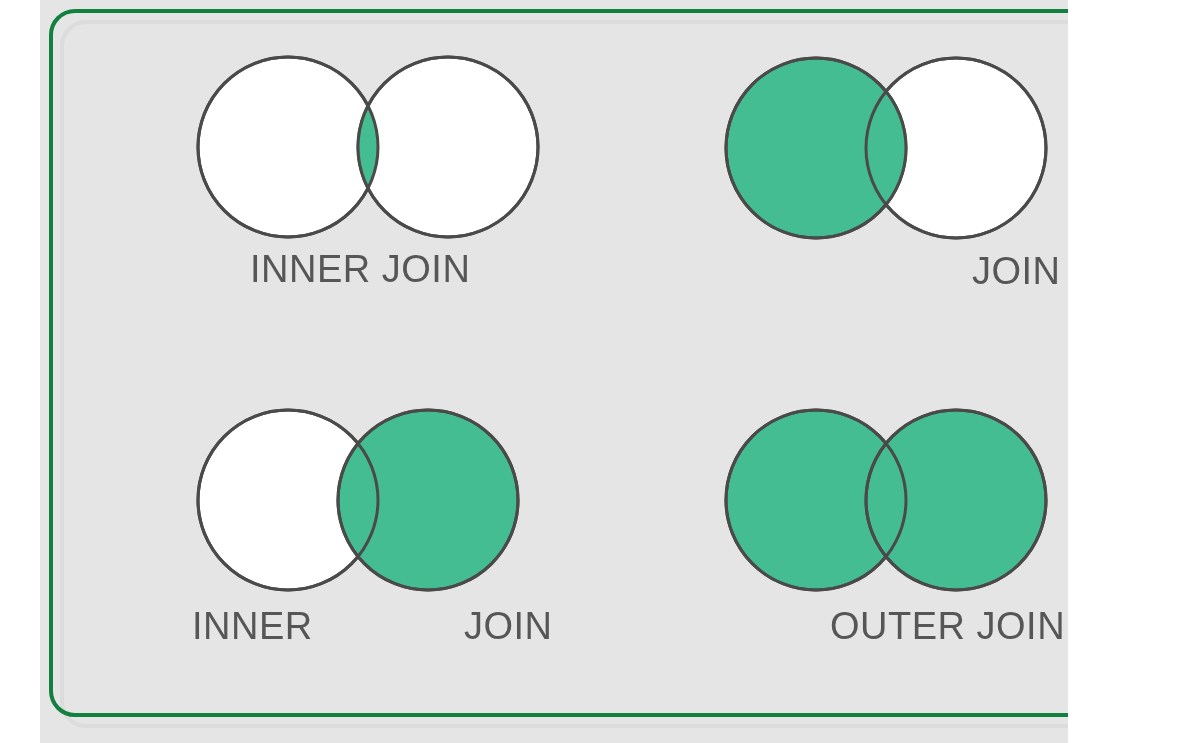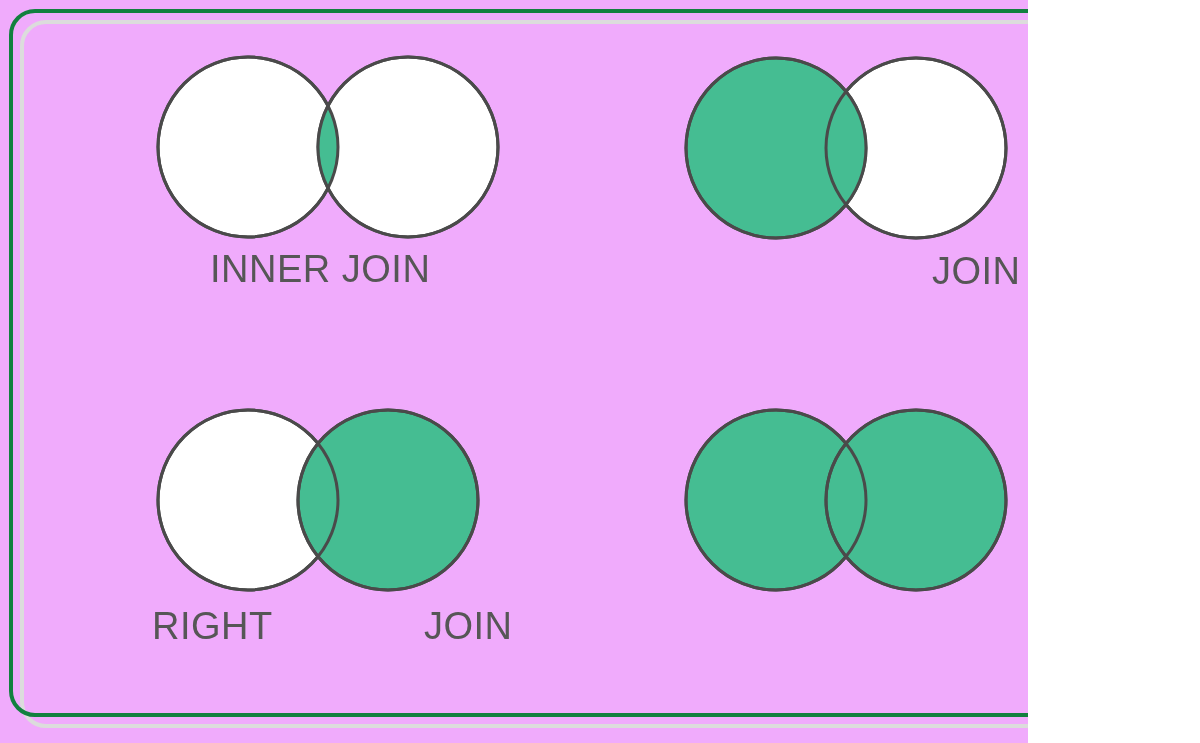--- a/index.html
+++ b/index.html
@@ -7,22 +7,23 @@
     padding: 0;
     background: #ffffff;
   }
   body {
     font-family: "Liberation Sans", sans-serif;
   }
   #page {
     position: relative;
     width: 1028px;
     height: 743px;
-    background: #f0abfc;
+    background: #e5e5e5;
     overflow: hidden;
+    margin-left: 40px;
   }
   
   .frame-green {
     position: absolute;
     left: 9px;
     top: 9px;
     width: 1163px;
     height: 708px;
     border: 4px solid #12803f;
     border-radius: 26px;
@@ -117,17 +118,18 @@
       <circle cx="916" cy="500" r="90" fill="#45bd92" stroke="#4a4a4a" stroke-width="3"></circle>
       <circle cx="776" cy="500" r="90" fill="none" stroke="#4a4a4a" stroke-width="3"></circle>
       <circle cx="916" cy="500" r="90" fill="none" stroke="#4a4a4a" stroke-width="3"></circle>
     </g>
   </svg>
 
   <div class="venn-label" style="left:210px; top:248px;">INNER JOIN</div>
 
   <div class="venn-label" style="left:932px; top:250px;">JOIN</div>
 
-  <div class="venn-label" style="left:152px; top:605px;">RIGHT</div>
+  <div class="venn-label" style="left:152px; top:605px;">INNER</div>
   <div class="venn-label" style="left:424px; top:605px;">JOIN</div>
 
+  <div class="venn-label" style="left:790px; top:605px;">OUTER JOIN</div>
 
 </div>
 
 </body></html>

